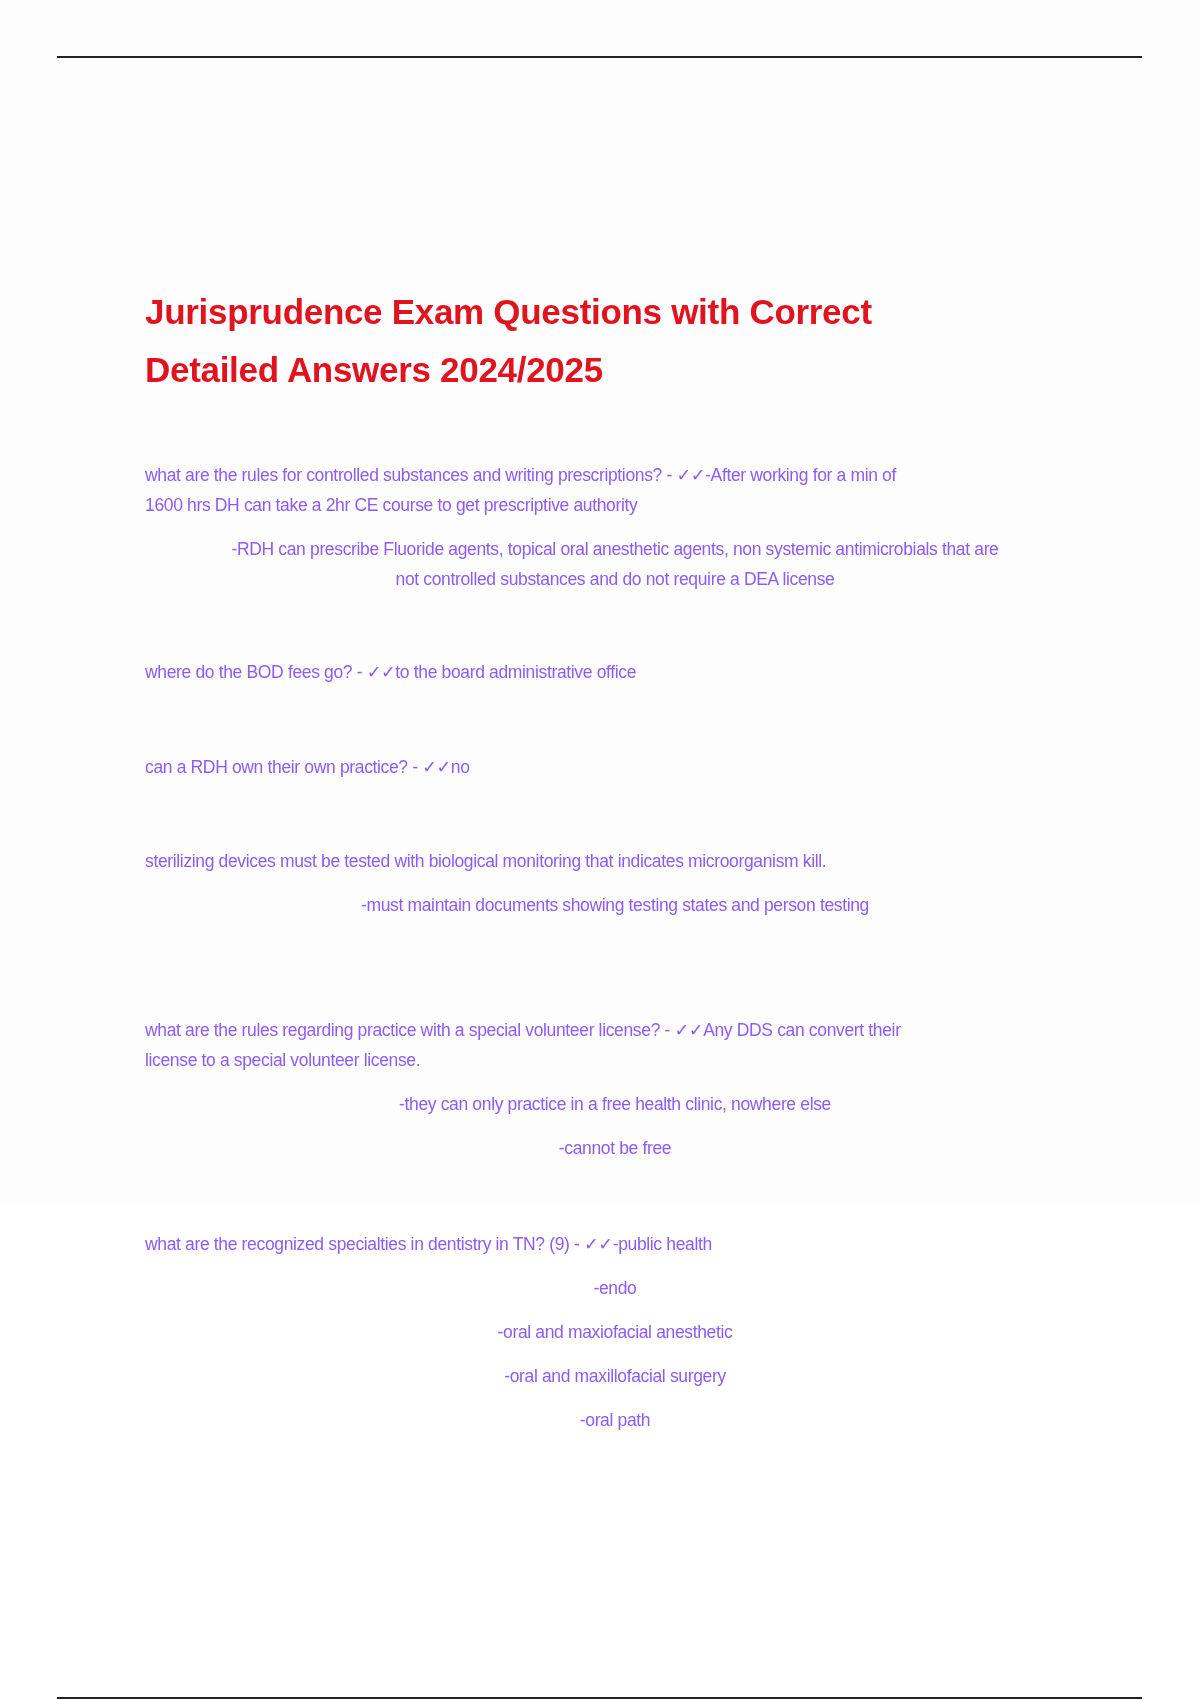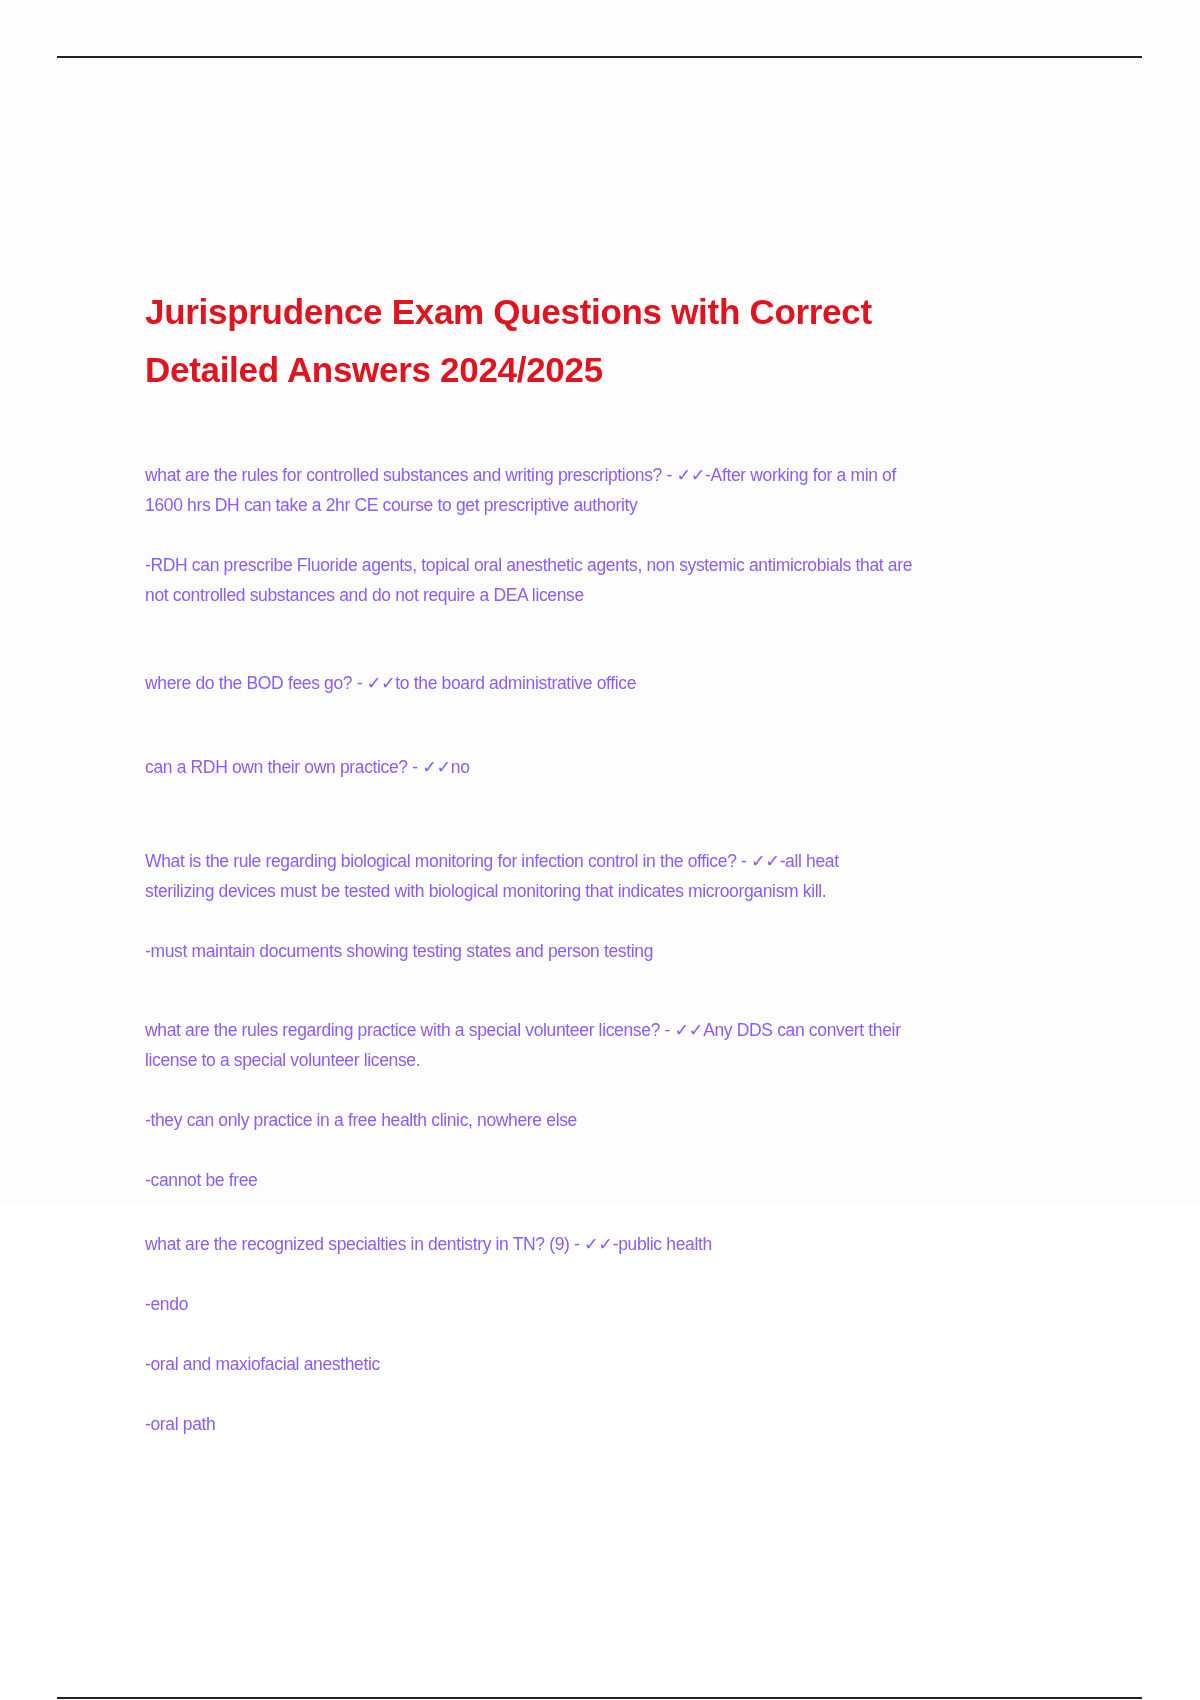--- a/index.html
+++ b/index.html
@@ -57,21 +57,21 @@
     .qa .p {
       margin: 0;
       white-space: nowrap;
     }
     .qa .ln {
       display: block;
       height: 30px;
       line-height: 30px;
       white-space: nowrap;
     }
-    .qa .p + .p { margin-top: 30px; }
+    .qa .p + .p { margin-top: 14px; text-align: center; }
   </style>
 </head>
 <body>
 
 <div class="page">
   <div class="rule top"></div>
 
   <h1 class="title">
     <span class="line">Jurisprudence Exam Questions with Correct</span>
     <span class="line">Detailed Answers 2024/2025</span>
@@ -81,35 +81,34 @@
     <p class="p">
       <span class="ln">what are the rules for controlled substances and writing prescriptions? - ✓✓-After working for a min of</span>
       <span class="ln">1600 hrs DH can take a 2hr CE course to get prescriptive authority</span>
     </p>
     <p class="p">
       <span class="ln">-RDH can prescribe Fluoride agents, topical oral anesthetic agents, non systemic antimicrobials that are</span>
       <span class="ln">not controlled substances and do not require a DEA license</span>
     </p>
   </div>
 
-  <div class="qa" style="top:657px;margin-top:11px;">
+  <div class="qa" style="top:657px;">
     <p class="p">
       <span class="ln">where do the BOD fees go? - ✓✓to the board administrative office</span>
     </p>
   </div>
 
   <div class="qa" style="top:752px;">
     <p class="p">
       <span class="ln">can a RDH own their own practice? - ✓✓no</span>
     </p>
   </div>
 
   <div class="qa" style="top:846px;">
     <p class="p">
-      <span class="ln">What is the rule regarding biological monitoring for infection control in the office? - ✓✓-all heat</span>
       <span class="ln">sterilizing devices must be tested with biological monitoring that indicates microorganism kill.</span>
     </p>
     <p class="p">
       <span class="ln">-must maintain documents showing testing states and person testing</span>
     </p>
   </div>
 
   <div class="qa" style="top:1015px;">
     <p class="p">
       <span class="ln">what are the rules regarding practice with a special volunteer license? - ✓✓Any DDS can convert their</span>
@@ -127,18 +126,21 @@
     <p class="p">
       <span class="ln">what are the recognized specialties in dentistry in TN? (9) - ✓✓-public health</span>
     </p>
     <p class="p">
       <span class="ln">-endo</span>
     </p>
     <p class="p">
       <span class="ln">-oral and maxiofacial anesthetic</span>
     </p>
     <p class="p">
+      <span class="ln">-oral and maxillofacial surgery</span>
+    </p>
+    <p class="p">
       <span class="ln">-oral path</span>
     </p>
   </div>
 
   <div class="rule bottom"></div>
 </div>
 
 </body></html>

